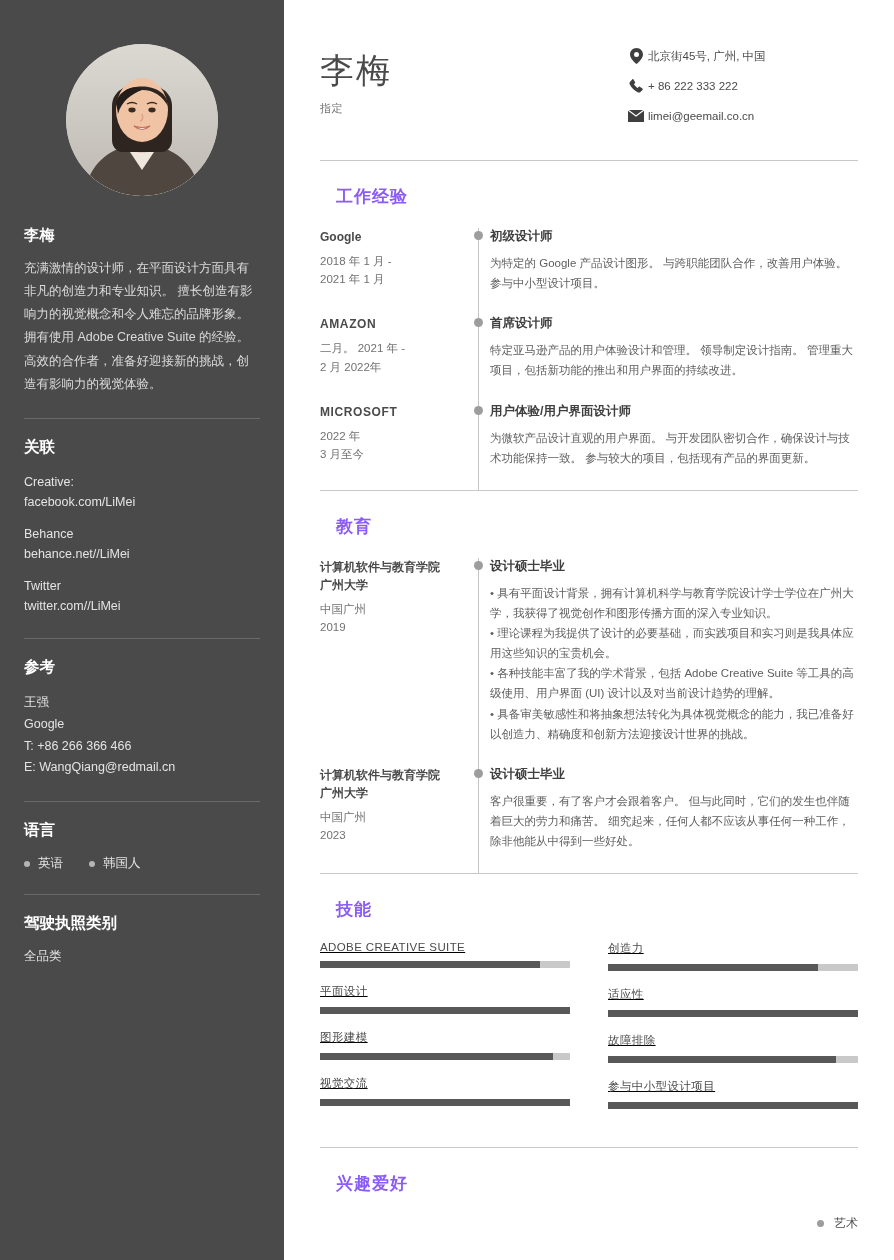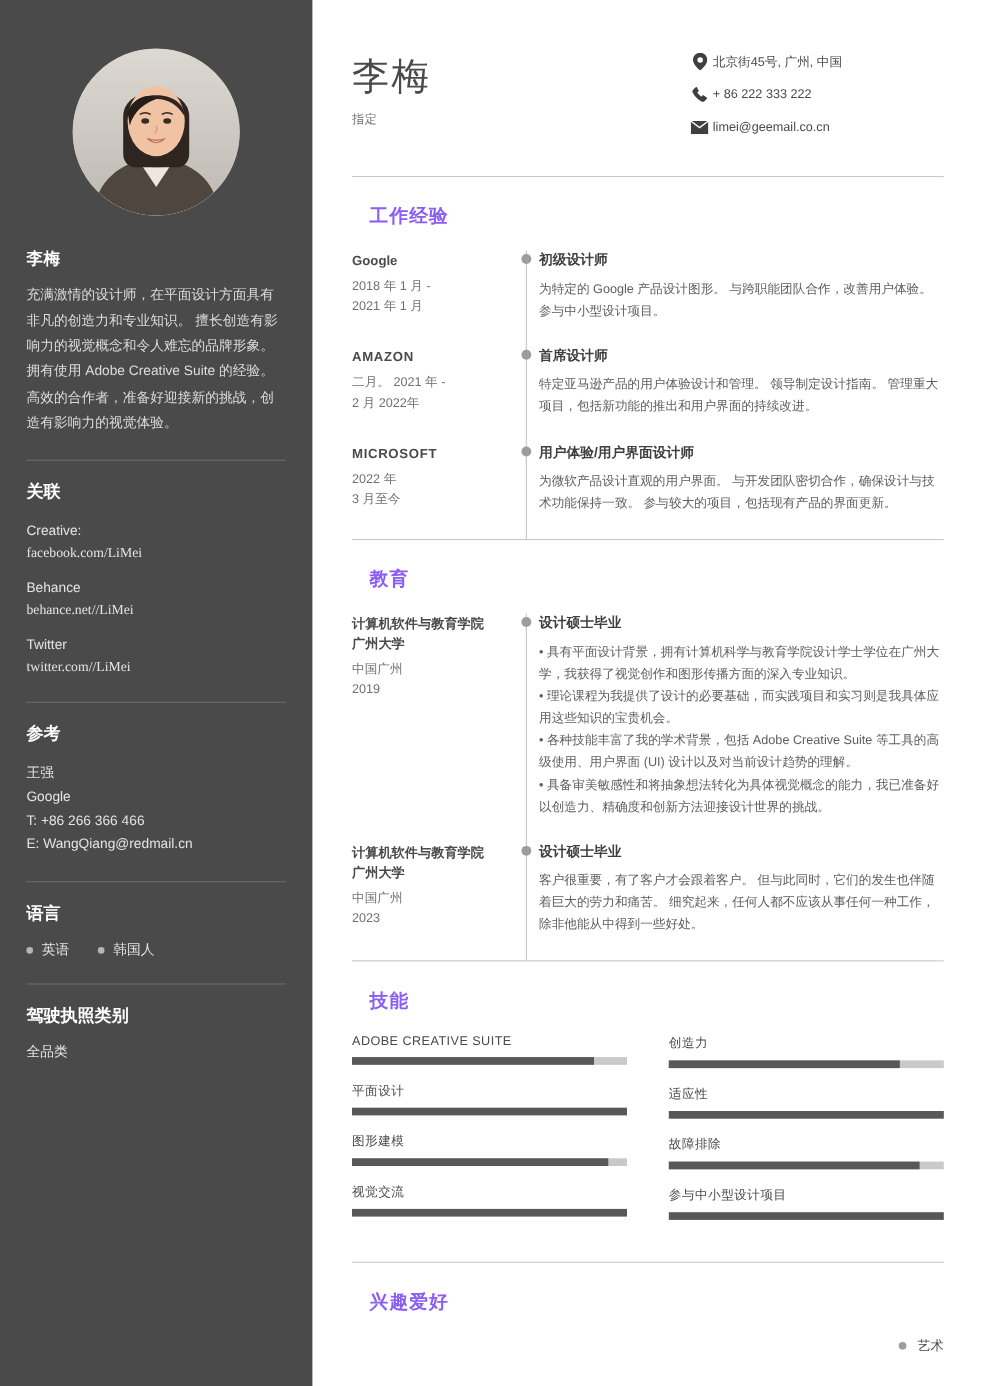--- a/index.html
+++ b/index.html
@@ -61,21 +61,20 @@
   .social-item { margin-bottom: 12px; }
   .social-label {
     font-size: 12.5px;
     color: #e4e4e4;
     line-height: 1.6;
   }
   .social-url {
     font-size: 12.5px;
     color: #e4e4e4;
     line-height: 1.6;
-    font-family: Liberation Serif, serif;
   }
   .ref-line {
     font-size: 12.5px;
     color: #e4e4e4;
     line-height: 1.75;
   }
   .lang-row {
     display: flex;
     align-items: center;
     gap: 26px;
@@ -207,21 +206,21 @@
   .entry-desc {
     font-size: 11.5px;
     color: #5e5e5e;
     line-height: 1.75;
   }
   
   .skills-grid {
     display: flex;
     gap: 38px;
   }
-  .skills-col { flex: 1; }
+  .skills-col { flex: 1; text-decoration: underline; }
   .skill { margin-bottom: 16px; }
   .skill-name {
     font-size: 11.5px;
     color: #4a4a4a;
     margin-bottom: 8px;
     letter-spacing: .4px;
   }
   .bar-bg {
     height: 7px;
     background: #c9c9c9;

